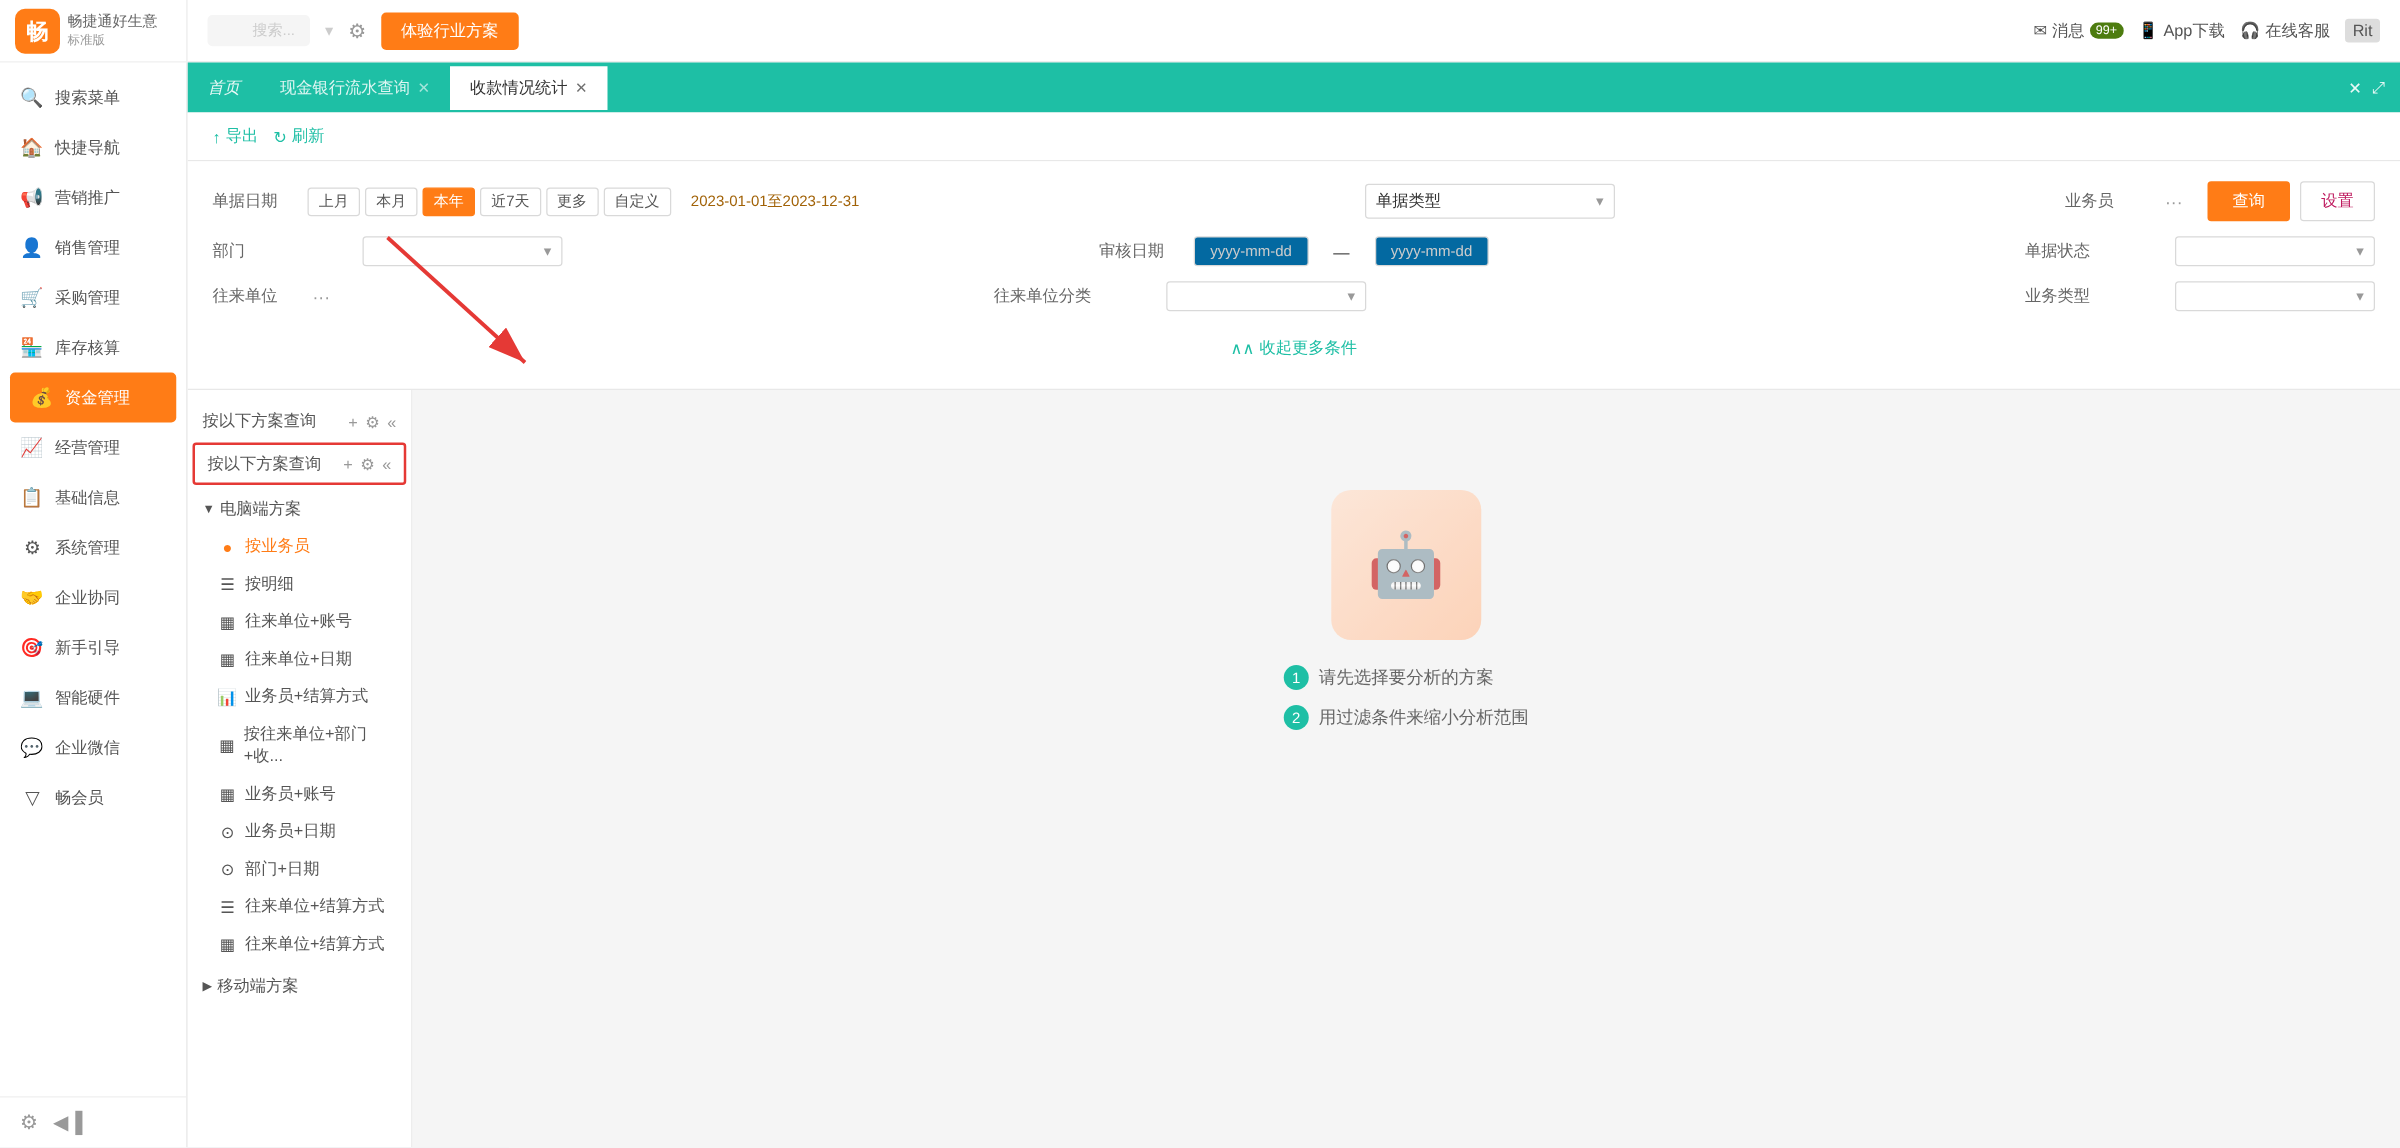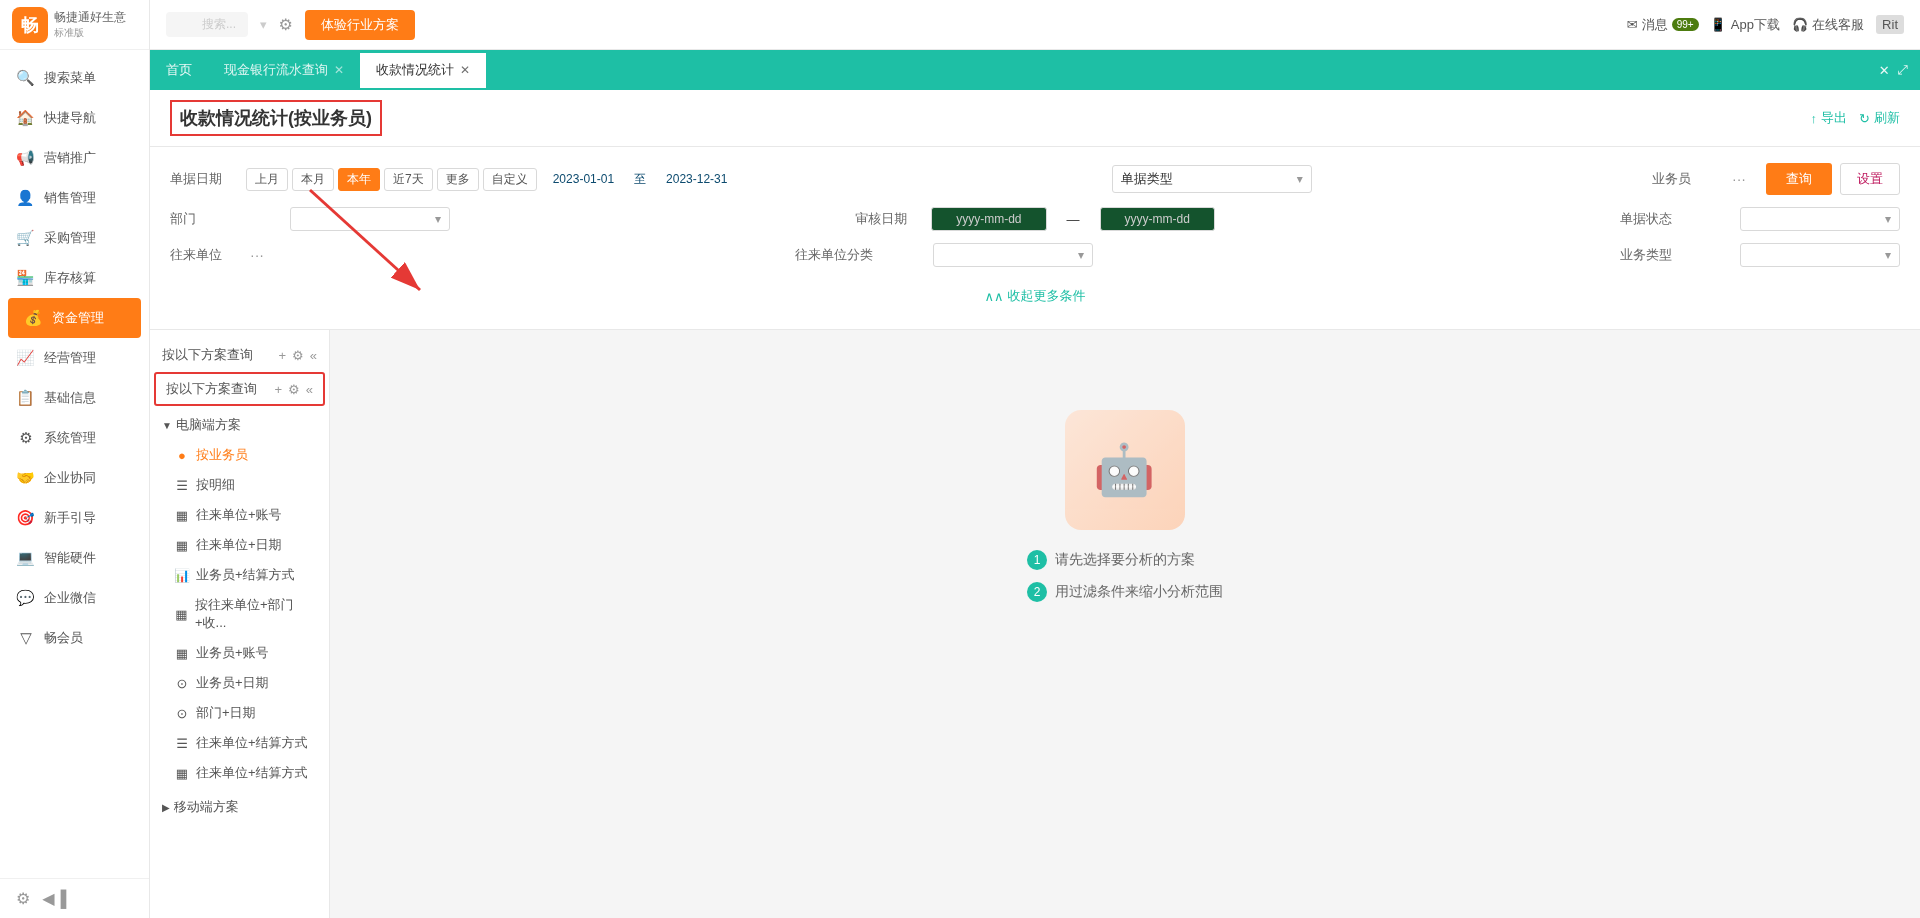--- a/index.html
+++ b/index.html
@@ -29,43 +29,43 @@
     .topbar-search { background: #f5f5f5; border-radius: 4px; padding: 4px 12px; color: #999; font-size: 12px; }
     .topbar-btn { display: flex; align-items: center; gap: 4px; color: #555; font-size: 13px; cursor: pointer; }
     .msg-badge { background: #4d7c0f; color: #fff; border-radius: 10px; font-size: 10px; padding: 1px 5px; }
     .trial-btn { background: #ff7c16; color: #fff; padding: 6px 16px; border-radius: 4px; border: none; cursor: pointer; font-size: 13px; }
 
     
     .tab-bar { height: 40px; background: #1ebfa5; display: flex; align-items: center; padding: 0 0 0 0; }
     .tab-item { display: flex; align-items: center; padding: 12px 16px; height: 35px; color: rgba(255,255,255,0.85); font-size: 13px; cursor: pointer; gap: 6px; }
     .tab-item.active { background: #fff; color: #333; }
     .tab-item .tab-close { font-size: 12px; opacity: 0.7; }
-    .tab-home { padding: 0 16px; color: rgba(255,255,255,0.9); font-size: 13px; cursor: pointer; }
+    .tab-home { padding: 0 16px; color: rgba(255,255,255,0.9); font-size: 13px; cursor: pointer; font-style: italic; }
     .tab-bar-right { margin-left: auto; display: flex; align-items: center; gap: 8px; padding-right: 12px; color: rgba(255,255,255,0.9); }
 
     
     .content { flex: 1; overflow: hidden; display: flex; flex-direction: column; background: #f5f5f5; }
 
     
     .page-header { background: #fff; padding: 10px 20px; display: flex; align-items: center; justify-content: space-between; border-bottom: 1px solid #e8e8e8; }
     .page-title { font-size: 18px; font-weight: bold; color: #333; border: 2px solid #e53935; padding: 4px 8px; display: inline-block; }
     .page-header-actions { display: flex; gap: 12px; }
     .action-btn { display: flex; align-items: center; gap: 4px; color: #1ebfa5; cursor: pointer; font-size: 13px; }
 
     
     .filter-panel { background: #fff; padding: 16px 20px; border-bottom: 1px solid #e8e8e8; }
     .filter-row { display: flex; align-items: center; margin-bottom: 12px; gap: 16px; flex-wrap: wrap; }
     .filter-label { color: #666; font-size: 13px; white-space: nowrap; min-width: 60px; }
     .filter-date-btns { display: flex; gap: 4px; align-items: center; }
     .date-btn { padding: 2px 8px; border: 1px solid #d9d9d9; border-radius: 3px; cursor: pointer; font-size: 12px; color: #555; background: #fff; }
     .date-btn.active { background: #ff7c16; color: #fff; border-color: #ff7c16; }
-    .date-range { display: flex; align-items: center; gap: 20px; color: #0c4a6e; font-size: 12px; }
+    .date-range { display: flex; align-items: center; gap: 0; color: #a16207; font-size: 12px; }
     .filter-select { display: flex; align-items: center; border: 1px solid #d9d9d9; border-radius: 3px; padding: 4px 8px; min-width: 200px; justify-content: space-between; cursor: pointer; background: #fff; margin-left: 44px; }
     .filter-select-sm { min-width: 160px; }
-    .filter-input { border: 1px solid #d9d9d9; border-radius: 3px; padding: 4px 24px; color: #999; font-size: 12px; background: #14532d; }
+    .filter-input { border: 1px solid #d9d9d9; border-radius: 3px; padding: 4px 12px; color: #999; font-size: 12px; background: #0369a1; }
     .filter-dots { color: #999; cursor: pointer; font-size: 14px; margin: 0 4px; }
     .filter-arrow { color: #999; font-size: 12px; }
     .filter-actions { margin-left: auto; display: flex; gap: 8px; }
     .btn-query { background: #ff7c16; color: #fff; border: none; padding: 6px 20px; border-radius: 3px; cursor: pointer; font-size: 13px; }
     .btn-setting { background: #fff; color: #be185d; border: 1px solid #d9d9d9; padding: 6px 16px; border-radius: 3px; cursor: pointer; font-size: 13px; }
     .collapse-btn { display: flex; align-items: center; gap: 4px; color: #1ebfa5; cursor: pointer; font-size: 13px; justify-content: center; padding: 8px 0; }
 
     
     .main-body { display: flex; flex: 1; overflow: hidden; }
 
@@ -216,21 +216,20 @@
       </div>
       <div class="tab-bar-right">
         <span style="cursor:pointer;">✕</span>
         <span style="cursor:pointer;">⤢</span>
       </div>
     </div>
 
     <div class="content">
 
       <div class="page-header">
-        <div class="page-title red-highlight">收款情况统计(按业务员)</div>
         <div class="page-header-actions">
           <div class="action-btn">
             <span>↑</span>
             <span>导出</span>
           </div>
           <div class="action-btn">
             <span>↻</span>
             <span>刷新</span>
           </div>
         </div>

